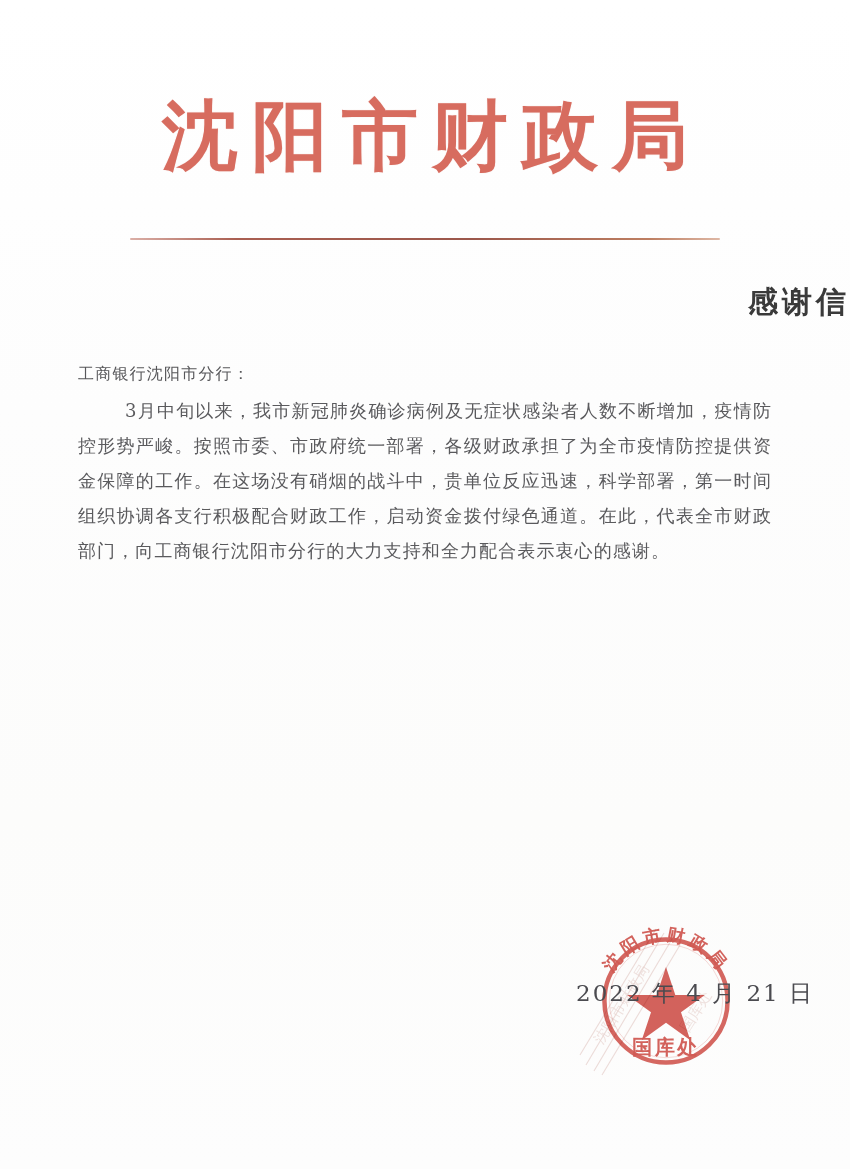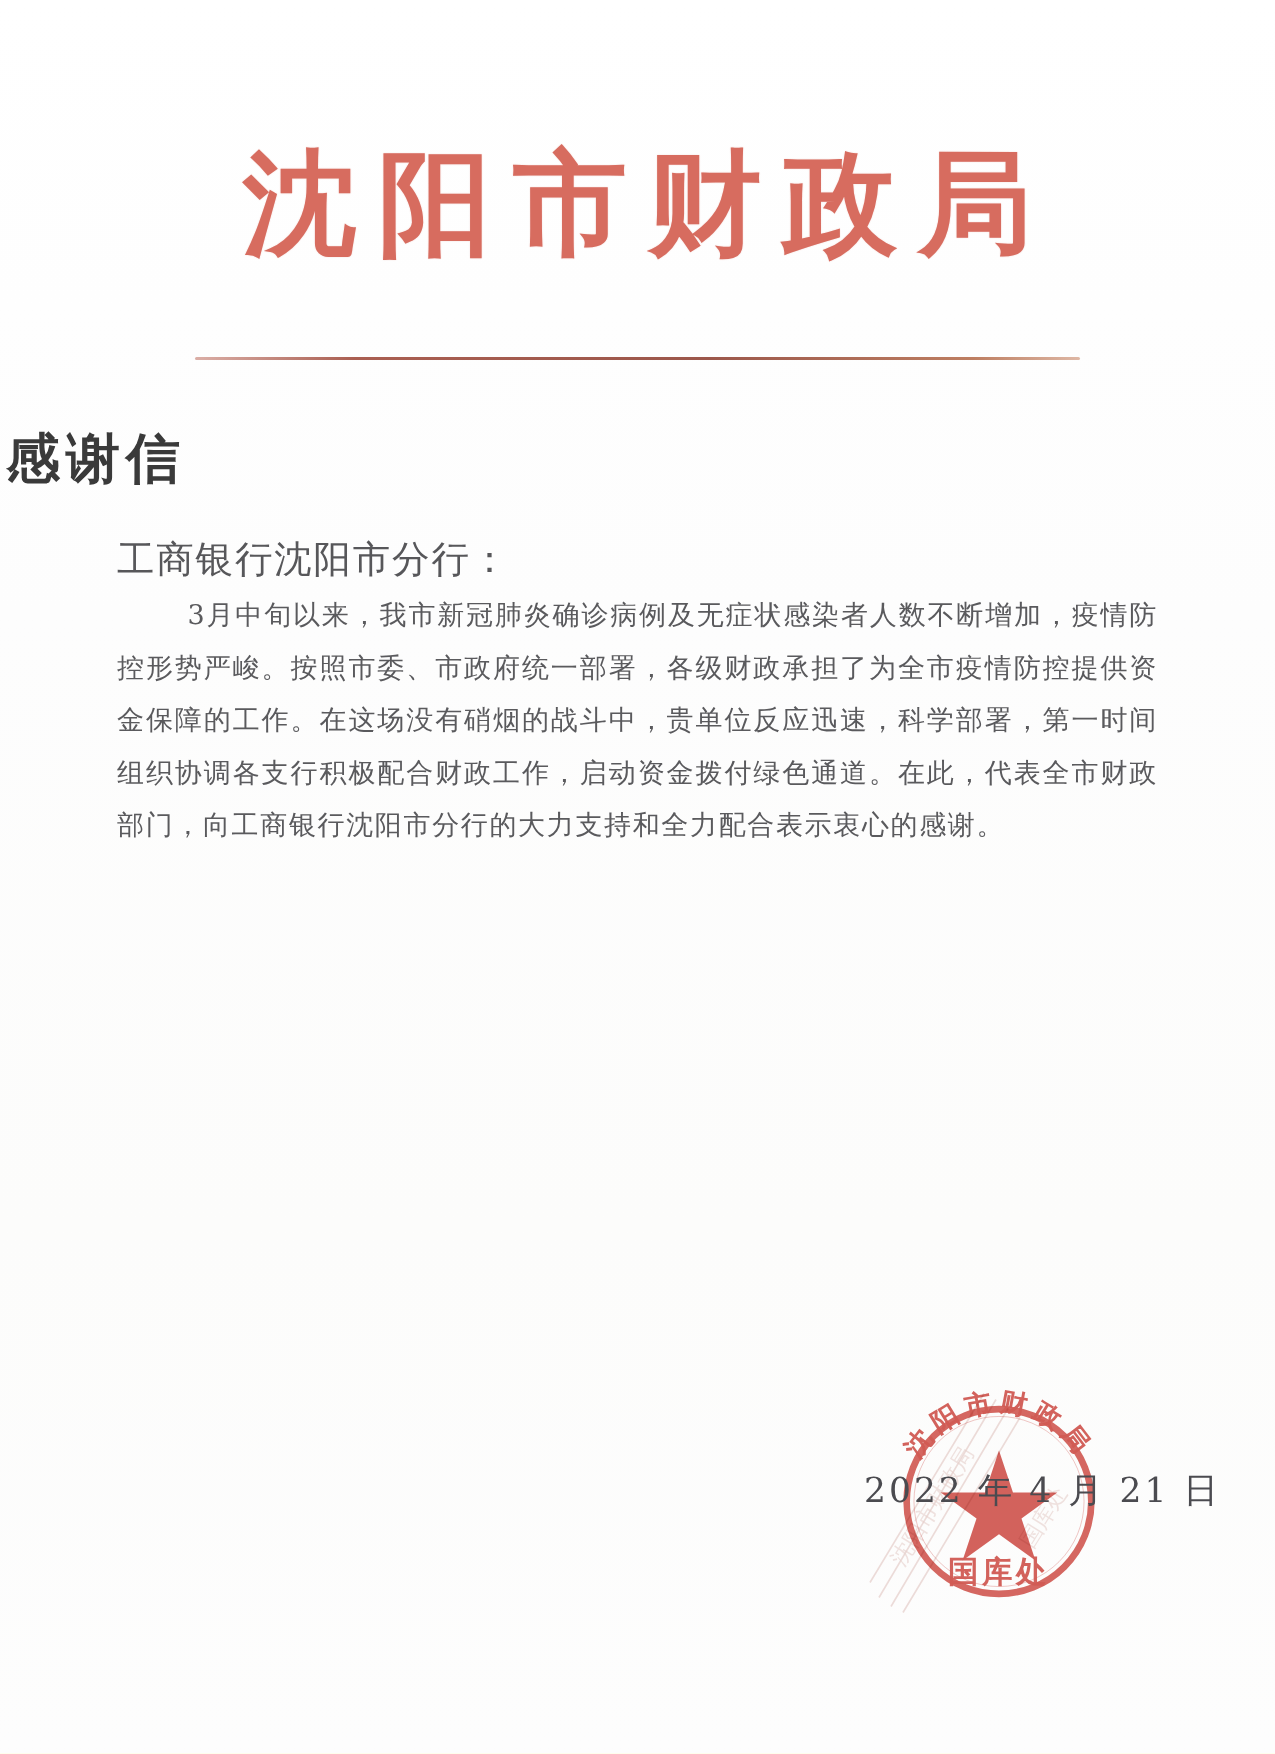--- a/index.html
+++ b/index.html
@@ -7,21 +7,21 @@
     padding: 0;
     background: #ffffff;
   }
   body {
     font-family: "Liberation Serif", "DejaVu Serif", serif;
   }
   #page {
     position: relative;
     width: 850px;
     height: 1169px;
-    background: #fef9c3;
+    background: #bef264;
     overflow: hidden;
   }
   
   #paper-texture {
     position: absolute;
     inset: 0;
     background:
       linear-gradient(180deg, #ffffff 0%, #fdfdfd 35%, #fcfcfb 70%, #fdfdfd 100%),
       repeating-linear-gradient(0deg, rgba(0,0,0,0.006) 0px, rgba(0,0,0,0.006) 1px, rgba(0,0,0,0) 1px, rgba(0,0,0,0) 4px);
     pointer-events: none;
@@ -55,36 +55,36 @@
         rgba(150,78,65,0.95) 58%,
         rgba(178,104,70,0.85) 88%,
         rgba(196,126,92,0.55) 100%);
     border-radius: 1px;
   }
   #doc-title {
     position: absolute;
     top: 282px;
     left: 0;
     width: 850px;
-    text-align: left;
+    text-align: right;
     font-family: Liberation Serif, serif;
     font-weight: bold;
-    font-size: 36px;
+    font-size: 30px;
     letter-spacing: 4px;
     text-indent: 4px;
     color: #3a3a3a;
   }
   #body-block {
     position: absolute;
     top: 356px;
     left: 78px;
     width: 694px;
   }
   .salutation {
-    font-size: 25px;
+    font-size: 16px;
     line-height: 35px;
     color: #57575a;
     letter-spacing: 1.2px;
     margin: 0 0 2px 0;
     font-family: Liberation Serif, serif;
   }
   .para {
     margin: 0;
     font-size: 18px;
     line-height: 35px;

